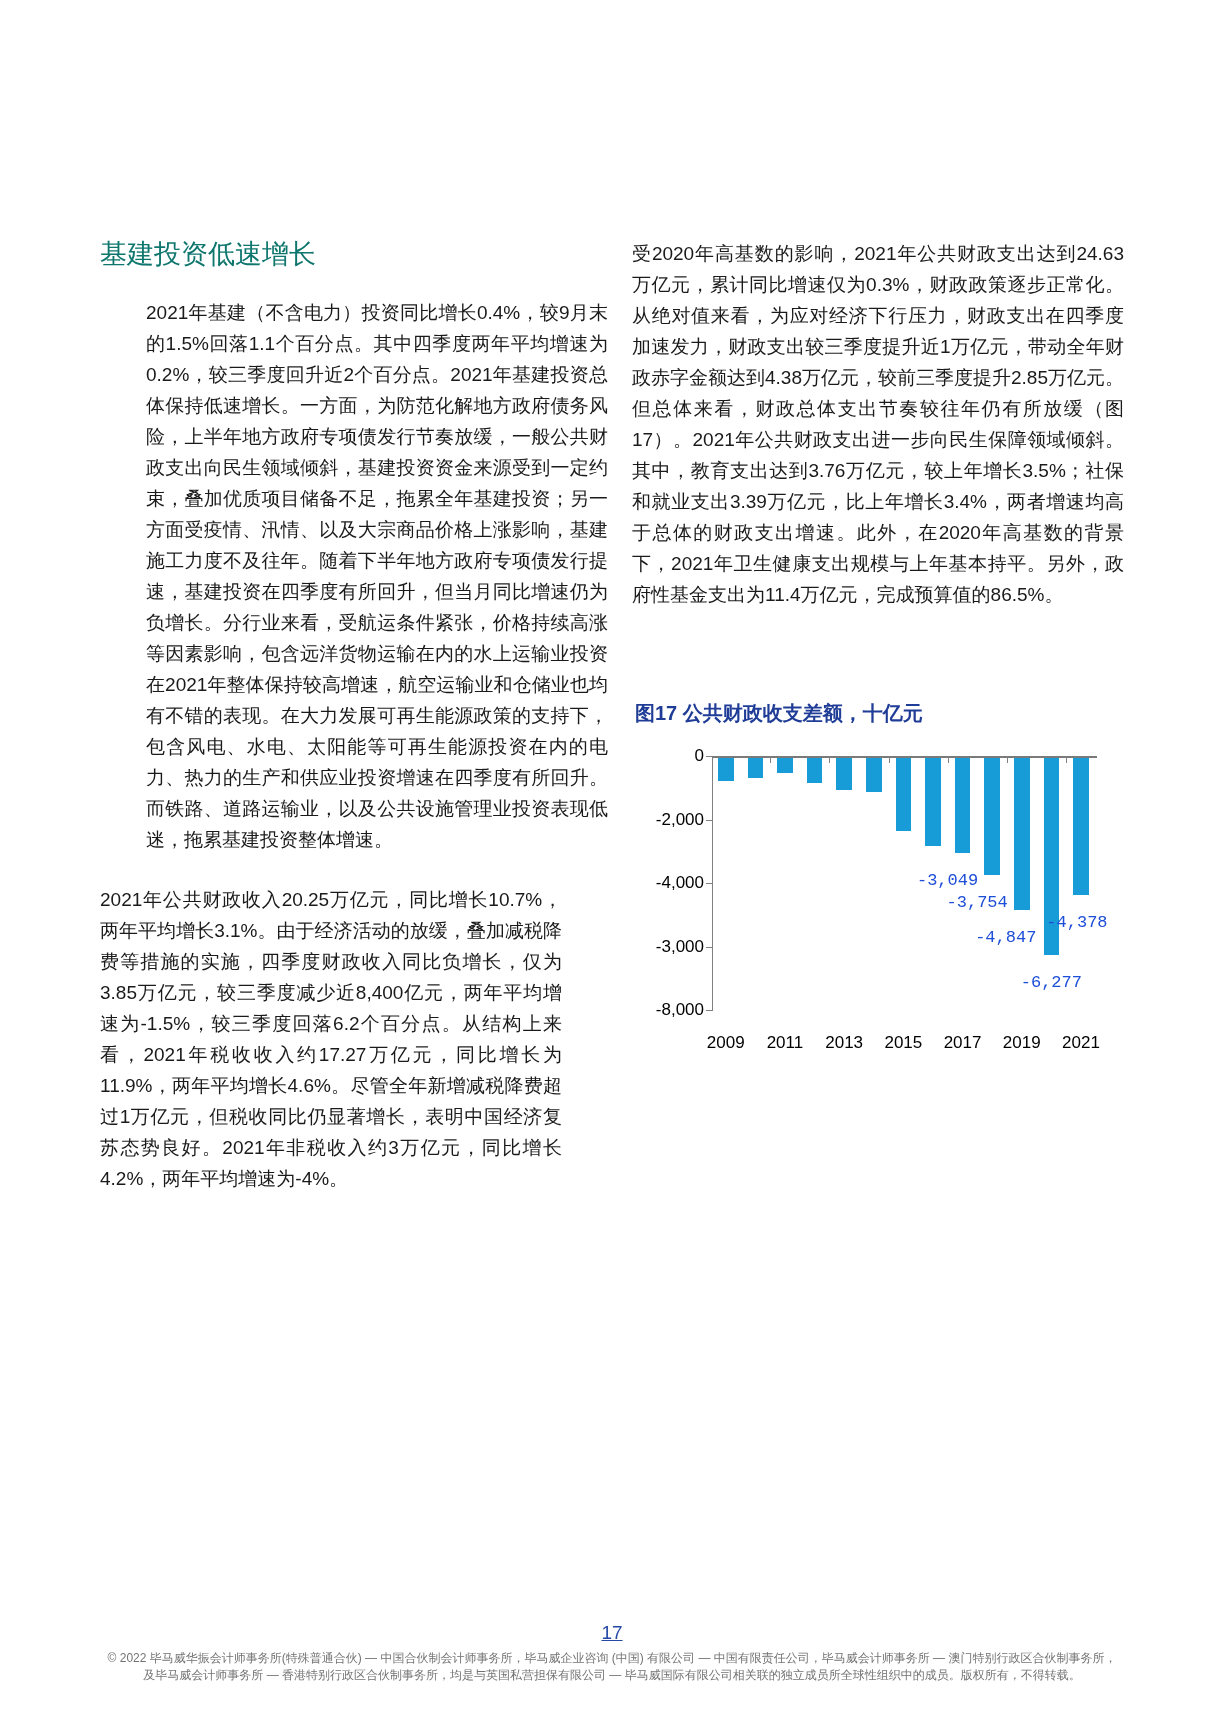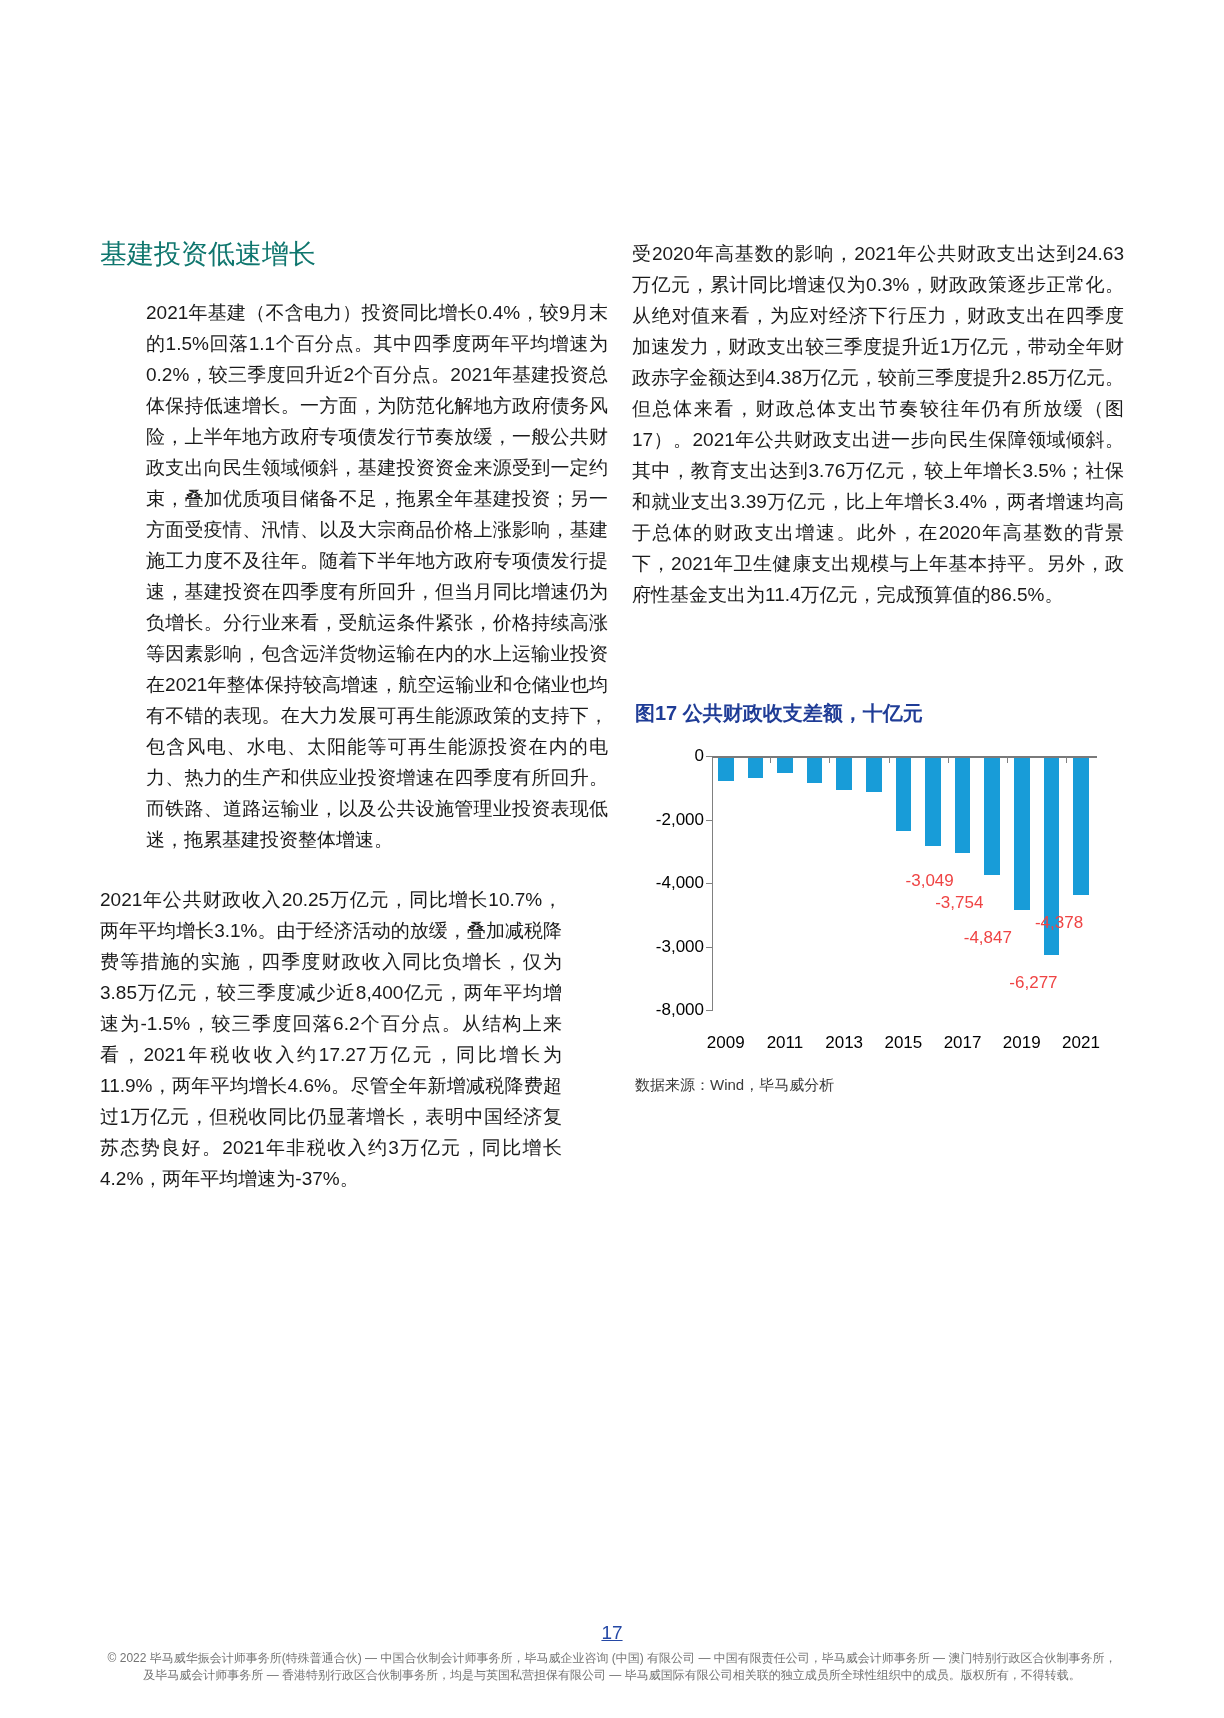--- a/index.html
+++ b/index.html
@@ -32,21 +32,21 @@
   }
   .chart{
     position:absolute;left:632px;top:748px;width:500px;height:320px;
   }
   .axis-y-line{position:absolute;left:80px;top:8px;width:1px;height:255px;background:#808080;}
   .axis-x-line{position:absolute;left:80px;top:8px;width:385px;height:2px;background:#7a7a7a;}
   .ytick{position:absolute;left:0;width:72px;text-align:right;font-size:17px;line-height:20px;color:#000;}
   .ystub{position:absolute;width:6px;height:1px;background:#808080;}
   .cat-tick{position:absolute;width:1px;height:7px;background:#808080;}
   .bar{position:absolute;}
-  .bar-label{position:absolute;width:84px;font-size:17px;line-height:20px;color:#ef4444;}
+  .bar-label{position:absolute;width:84px;text-align:center;font-size:17px;line-height:20px;color:#1d4ed8;font-family:Liberation Mono, monospace;}
   .xtick{position:absolute;width:64px;text-align:center;font-size:17px;line-height:20px;color:#000;}
   .fig-source{
     position:absolute;left:635px;top:1074px;width:480px;
     font-size:15px;line-height:22px;color:#3a3a3a;
   }
   .page-number{
     position:absolute;left:0;top:1621px;width:1224px;
     text-align:center;font-size:19px;line-height:24px;
   }
   .footer-legal{
@@ -56,21 +56,21 @@
 </style>
 </head>
 <body>
 
 <div class="page">
 
   <div class="heading" style="color: #0f766e;">基建投资低速增长</div>
 
   <div id="left-para1" class="body-text">2021年基建（不含电力）投资同比增长0.4%，较9月末的1.5%回落1.1个百分点。其中四季度两年平均增速为0.2%，较三季度回升近2个百分点。2021年基建投资总体保持低速增长。一方面，为防范化解地方政府债务风险，上半年地方政府专项债发行节奏放缓，一般公共财政支出向民生领域倾斜，基建投资资金来源受到一定约束，叠加优质项目储备不足，拖累全年基建投资；另一方面受疫情、汛情、以及大宗商品价格上涨影响，基建施工力度不及往年。随着下半年地方政府专项债发行提速，基建投资在四季度有所回升，但当月同比增速仍为负增长。分行业来看，受航运条件紧张，价格持续高涨等因素影响，包含远洋货物运输在内的水上运输业投资在2021年整体保持较高增速，航空运输业和仓储业也均有不错的表现。在大力发展可再生能源政策的支持下，包含风电、水电、太阳能等可再生能源投资在内的电力、热力的生产和供应业投资增速在四季度有所回升。而铁路、道路运输业，以及公共设施管理业投资表现低迷，拖累基建投资整体增速。</div>
 
-  <div id="left-para2" class="body-text">2021年公共财政收入20.25万亿元，同比增长10.7%，两年平均增长3.1%。由于经济活动的放缓，叠加减税降费等措施的实施，四季度财政收入同比负增长，仅为3.85万亿元，较三季度减少近8,400亿元，两年平均增速为-1.5%，较三季度回落6.2个百分点。从结构上来看，2021年税收收入约17.27万亿元，同比增长为11.9%，两年平均增长4.6%。尽管全年新增减税降费超过1万亿元，但税收同比仍显著增长，表明中国经济复苏态势良好。2021年非税收入约3万亿元，同比增长4.2%，两年平均增速为-37%。</div>
+  <div id="left-para2" class="body-text">2021年公共财政收入20.25万亿元，同比增长10.7%，两年平均增长3.1%。由于经济活动的放缓，叠加减税降费等措施的实施，四季度财政收入同比负增长，仅为3.85万亿元，较三季度减少近8,400亿元，两年平均增速为-1.5%，较三季度回落6.2个百分点。从结构上来看，2021年税收收入约17.27万亿元，同比增长为11.9%，两年平均增长4.6%。尽管全年新增减税降费超过1万亿元，但税收同比仍显著增长，表明中国经济复苏态势良好。2021年非税收入约3万亿元，同比增长4.2%，两年平均增速为-4%。</div>
 
   <div id="right-para1" class="body-text">受2020年高基数的影响，2021年公共财政支出达到24.63万亿元，累计同比增速仅为0.3%，财政政策逐步正常化。从绝对值来看，为应对经济下行压力，财政支出在四季度加速发力，财政支出较三季度提升近1万亿元，带动全年财政赤字金额达到4.38万亿元，较前三季度提升2.85万亿元。但总体来看，财政总体支出节奏较往年仍有所放缓（图17）。2021年公共财政支出进一步向民生保障领域倾斜。其中，教育支出达到3.76万亿元，较上年增长3.5%；社保和就业支出3.39万亿元，比上年增长3.4%，两者增速均高于总体的财政支出增速。此外，在2020年高基数的背景下，2021年卫生健康支出规模与上年基本持平。另外，政府性基金支出为11.4万亿元，完成预算值的86.5%。</div>
 
   <div class="fig-title" style="color: rgb(31, 60, 150);">图17 公共财政收支差额，十亿元</div>
 
   <div class="chart" id="chart">
     <div class="axis-y-line"></div>
     <div class="axis-x-line"></div>
   <div class="ytick" style="top: -2px;">0</div>
       <div class="ystub" style="left: 74px; top: 8px;"></div>
@@ -108,21 +108,20 @@
       <div class="cat-tick" style="left: 434.2px; top: 8px;"></div>
       <div class="xtick" style="left: 61.75px; top: 285px;">2009</div>
       <div class="xtick" style="left: 120.95px; top: 285px;">2011</div>
       <div class="xtick" style="left: 180.15px; top: 285px;">2013</div>
       <div class="xtick" style="left: 239.35px; top: 285px;">2015</div>
       <div class="xtick" style="left: 298.55px; top: 285px;">2017</div>
       <div class="xtick" style="left: 357.75px; top: 285px;">2019</div>
       <div class="xtick" style="left: 416.95px; top: 285px;">2021</div>
     </div>
 
-  <div class="fig-source">数据来源：Wind，毕马威分析</div>
 
   <div class="page-number" style="color: rgb(36, 72, 165); text-decoration: underline;">17</div>
 
   <div class="footer-legal">
     <div>© 2022 毕马威华振会计师事务所(特殊普通合伙) — 中国合伙制会计师事务所，毕马威企业咨询 (中国) 有限公司 — 中国有限责任公司，毕马威会计师事务所 — 澳门特别行政区合伙制事务所，</div>
     <div>及毕马威会计师事务所 — 香港特别行政区合伙制事务所，均是与英国私营担保有限公司 — 毕马威国际有限公司相关联的独立成员所全球性组织中的成员。版权所有，不得转载。</div>
   </div>
 
 </div>
 

